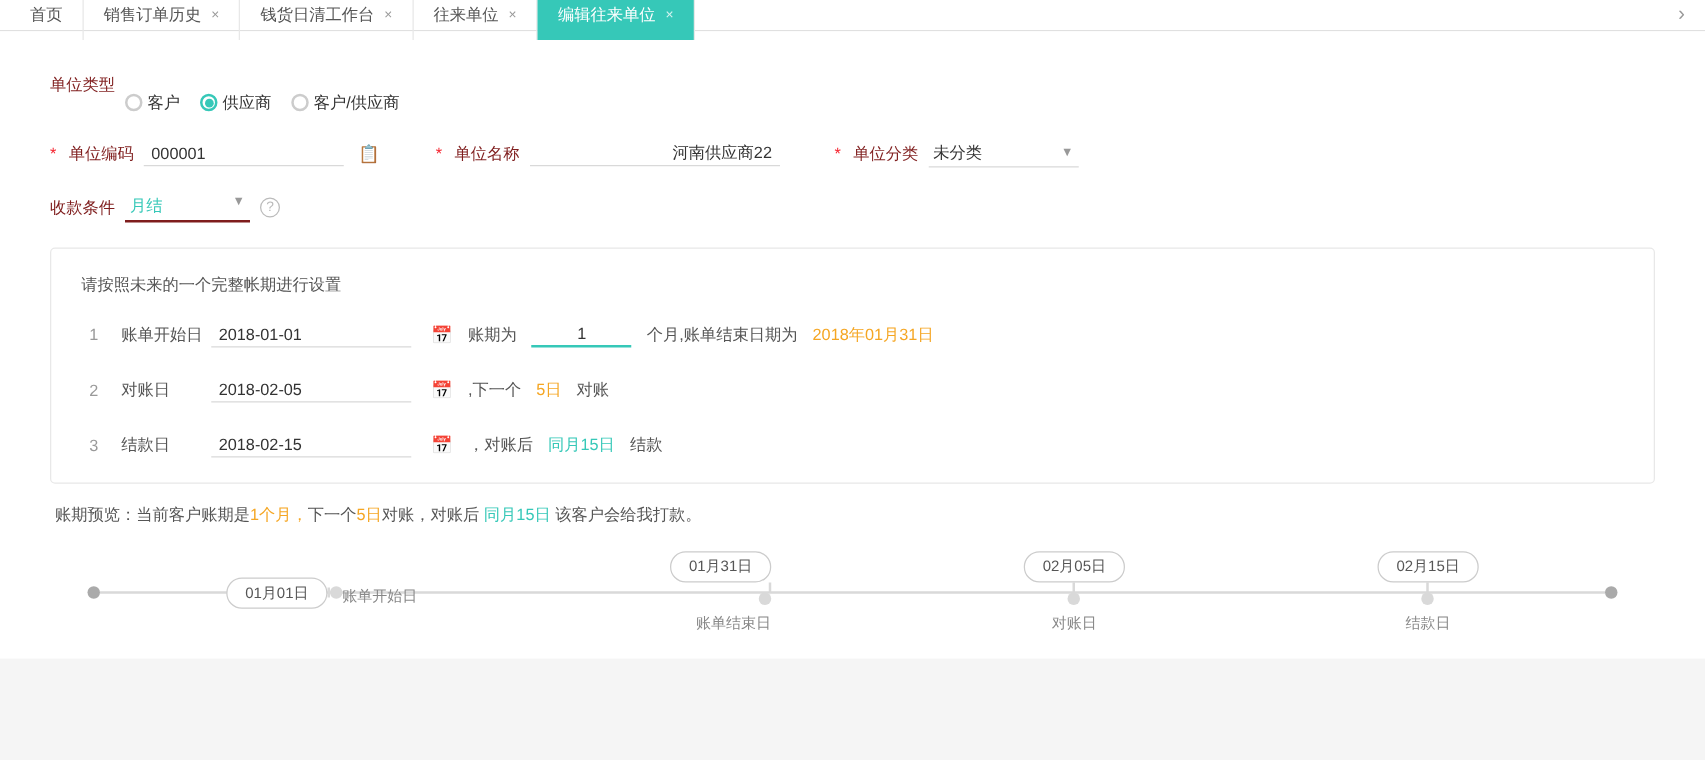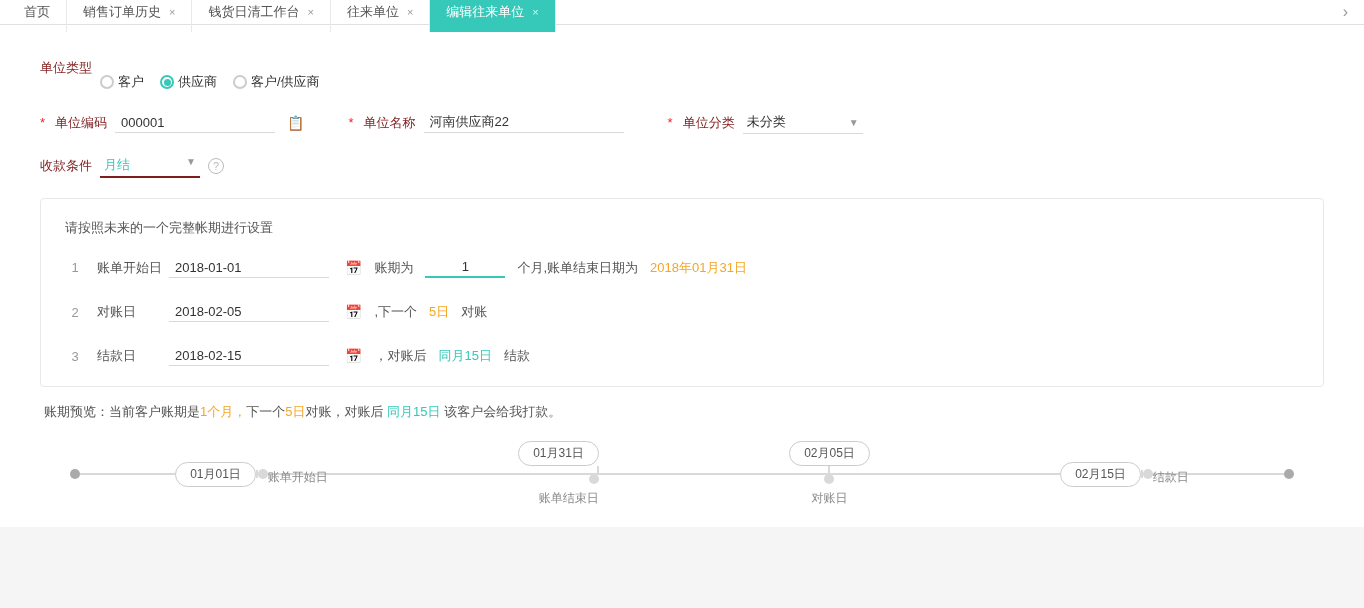--- a/index.html
+++ b/index.html
@@ -109,21 +109,21 @@
     .input-field {
       border: none;
       border-bottom: 1px solid #d9d9d9;
       outline: none;
       padding: 2px 6px;
       font-size: 13px;
       color: #333;
       background: transparent;
     }
     .input-wide { width: 160px; }
-    .input-medium { width: 200px; }
+    .input-medium { width: 200px; text-align: right; }
 
     .calendar-icon {
       color: #36c8b8;
       cursor: pointer;
       font-size: 14px;
       margin-left: 4px;
     }
 
     
     .select-container {
@@ -398,21 +398,21 @@
             <div class="tl-label">账单结束日</div>
           </div>
 
           <div style="display:flex;flex-direction:column;align-items:center;">
             <div class="tl-badge">02月05日</div>
             <div style="width:2px;height:8px;background:#d9d9d9;"></div>
             <div style="width:10px;height:10px;border-radius:50%;background:#d9d9d9;"></div>
             <div class="tl-label">对账日</div>
           </div>
 
-          <div style="display:flex;align-items:center;">
+          <div style="display:flex;flex-direction:column;align-items:center;">
             <div class="tl-badge">02月15日</div>
             <div style="width:2px;height:8px;background:#d9d9d9;"></div>
             <div style="width:10px;height:10px;border-radius:50%;background:#d9d9d9;"></div>
             <div class="tl-label">结款日</div>
           </div>
         </div>
       </div>
 
       <div style="width:10px;height:10px;border-radius:50%;background:#aaa;flex-shrink:0;position:relative;z-index:2;"></div>
     </div>

